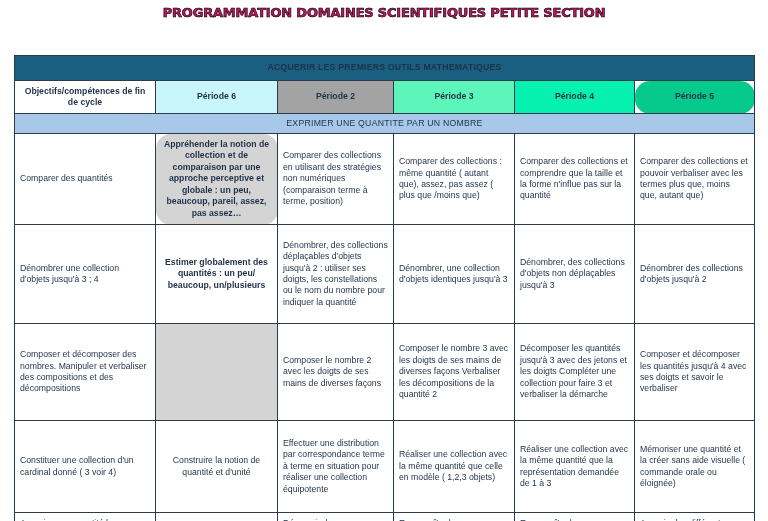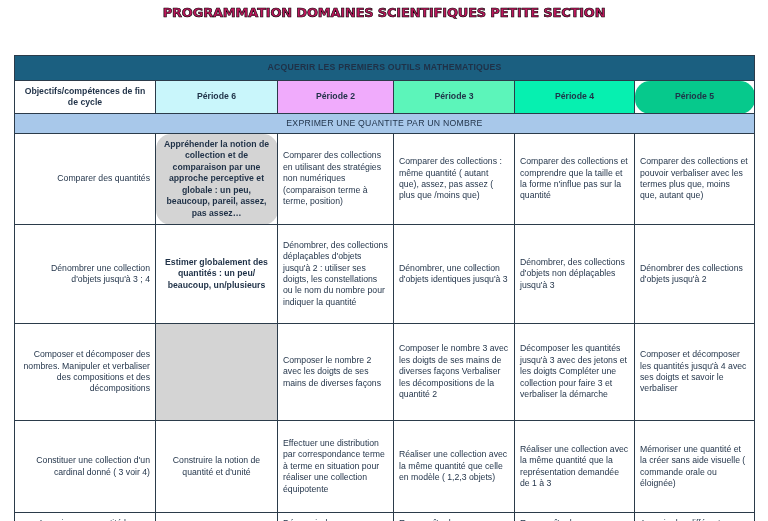--- a/index.html
+++ b/index.html
@@ -78,37 +78,37 @@
     text-align: center;
     font-weight: bold;
     font-size: 9.2px;
     height: 26px;
     color: #17283a;
     padding: 2px 3px;
     line-height: 1.25;
   }
   td.hdr.objectifs { background: #ffffff; text-align: center; }
   td.hdr.p1 { background: #c9f6fb; }
-  td.hdr.p2 { background: #f0abfc; }
+  td.hdr.p2 { background: #a3a3a3; }
   td.hdr.p3 { background: #5cf5ba; }
   td.hdr.p4 { background: #06f0b0; }
   td.hdr.p5 { background: #06c98c; border-radius: 15px; }
 
   td.section-band {
     background: #a8c8ea;
     color: #2b3e6e;
     text-align: center;
     font-size: 8.8px;
     letter-spacing: 0.25px;
     height: 13px;
     padding: 1px 0;
   }
 
   td.objective {
-    text-align: right;
+    text-align: left;
     font-size: 8.7px;
   }
 
   td.cell {
     text-align: left;
   }
   td.cell.centered {
     text-align: center;
   }
   td.cell.bold {

